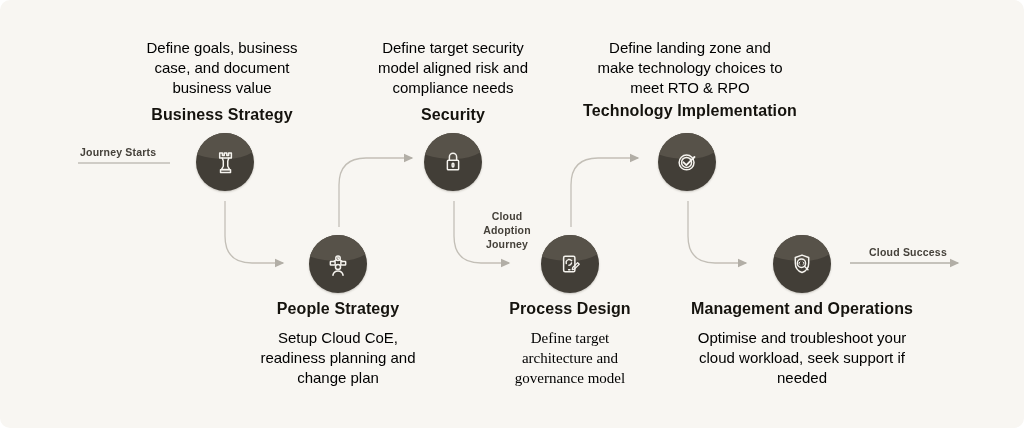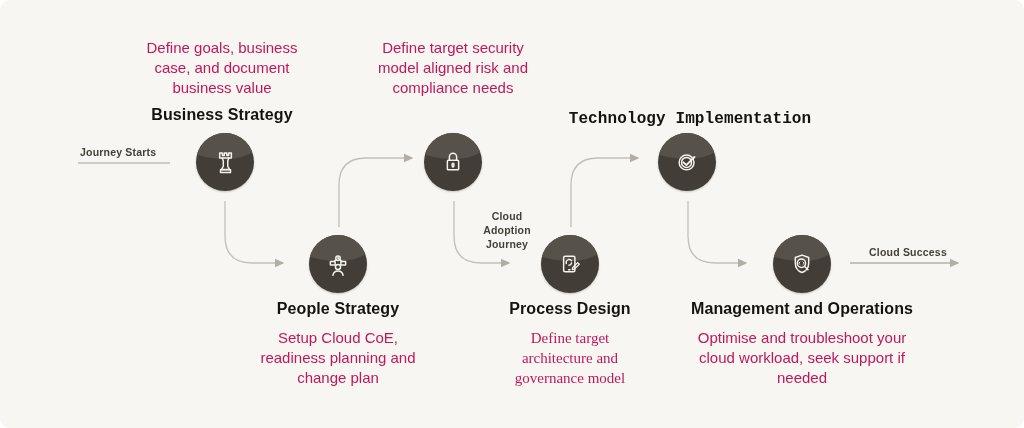--- a/index.html
+++ b/index.html
@@ -1,19 +1,19 @@
 <!DOCTYPE html>
 <html><head>
 <meta charset="utf-8">
 <style>
   html,body{margin:0;padding:0;}
   body{font-family:"Liberation Sans",sans-serif;background:#ffffff;}
   .canvas{position:relative;width:1024px;height:428px;background:#f8f6f2;overflow:hidden;border-radius:10px;}
   .abs{position:absolute;}
-  .desc{font-size:15px;line-height:20px;color:#be185d;text-align:center;}
+  .desc{font-size:15px;line-height:20px;color:#000000;text-align:center;}
   .heading{font-size:16px;font-weight:bold;color:#15130e;text-align:center;letter-spacing:.1px;}
   .small-label{font-size:10.5px;font-weight:bold;color:#45413a;letter-spacing:.2px;}
   .circle{position:absolute;width:58px;height:58px;border-radius:50%;background:#423e37;overflow:hidden;
           display:flex;align-items:center;justify-content:center;box-shadow:0 1px 2px rgba(60,55,45,.25);}
   .circle::before{content:'';position:absolute;top:-12%;left:-15%;width:130%;height:56%;background:#575249;
           border-radius:0 0 48% 52% / 0 0 72% 42%;}
   .circle svg{position:relative;z-index:1;display:block;}
   .icon-stroke{stroke:#f5f3ee;fill:none;stroke-width:1.4;stroke-linecap:round;stroke-linejoin:round;}
   .connector-layer{position:absolute;left:0;top:0;width:1024px;height:428px;pointer-events:none;}
   .caj{width:70px;text-align:center;line-height:14px;}
@@ -65,20 +65,21 @@
         <path d="M14.3 12 L12.2 13.6 M17.7 12 L19.8 13.6"></path>
         <circle cx="16" cy="18.8" r="2.4"></circle>
         <path d="M11.2 26.6 a4.9 4.9 0 0 1 9.6 0"></path>
       </g>
     </svg>
   </div>
   <div class="abs desc" style="left:260px;top:328px;width:156px;">Setup Cloud CoE, readiness planning and change plan</div>
   <div class="abs heading" style="left:238px;top:300px;width:200px;">People Strategy</div>
 
   <div class="abs desc" style="left:365px;top:38px;width:176px;">Define target security model aligned risk and compliance needs</div>
+  <div class="abs heading" style="left:353px;top:106px;width:200px;">Security</div>
   <div class="circle" style="left:424px;top:133px;">
     <svg width="34" height="34" viewBox="0 0 32 32">
       <g class="icon-stroke">
         <path d="M12.6 14.4 v-3.2 a3.4 3.4 0 0 1 6.8 0 v3.2"></path>
         <rect x="10.7" y="14.4" width="10.6" height="9" rx="0.9"></rect>
         <rect x="15.2" y="17.1" width="1.6" height="3.5" rx="0.8"></rect>
       </g>
     </svg>
   </div>
 
@@ -90,21 +91,22 @@
         <path d="M12.5 15.6 a2.7 2.7 0 0 1 0.9 -3.1"></path>
         <path d="M14.5 11.8 a2.7 2.7 0 0 1 3 1.1"></path>
         <path d="M17.4 15.1 a2.7 2.7 0 0 1 -2.4 2.1"></path>
         <path d="M18.6 19.3 l4.6 -4.6 1.5 1.5 -4.6 4.6 -2 0.5 z" stroke-width="1.2"></path>
       </g>
     </svg>
   </div>
   <div class="abs heading" style="left:470px;top:300px;width:200px;">Process Design</div>
   <div class="abs desc" style="left:497px;top:328px;width:146px;font-family:Liberation Serif, serif;">Define target architecture and governance model</div>
 
-  <div class="abs heading" style="left:565px;top:110px;width:250px;font-family:Liberation Mono, monospace;">Technology Implementation</div>
+  <div class="abs desc" style="left:592px;top:38px;width:196px;">Define landing zone and make technology choices to meet RTO &amp; RPO</div>
+  <div class="abs heading" style="left:565px;top:102px;width:250px;">Technology Implementation</div>
   <div class="circle" style="left:658px;top:133px;">
     <svg width="34" height="34" viewBox="0 0 32 32">
       <g class="icon-stroke">
         <circle cx="15.6" cy="16.4" r="7"></circle>
         <circle cx="15.6" cy="16.4" r="4.7"></circle>
         <path d="M12.7 16.3 l2.7 2.7 L23 11.3" stroke-width="1.8"></path>
       </g>
     </svg>
   </div>
 

